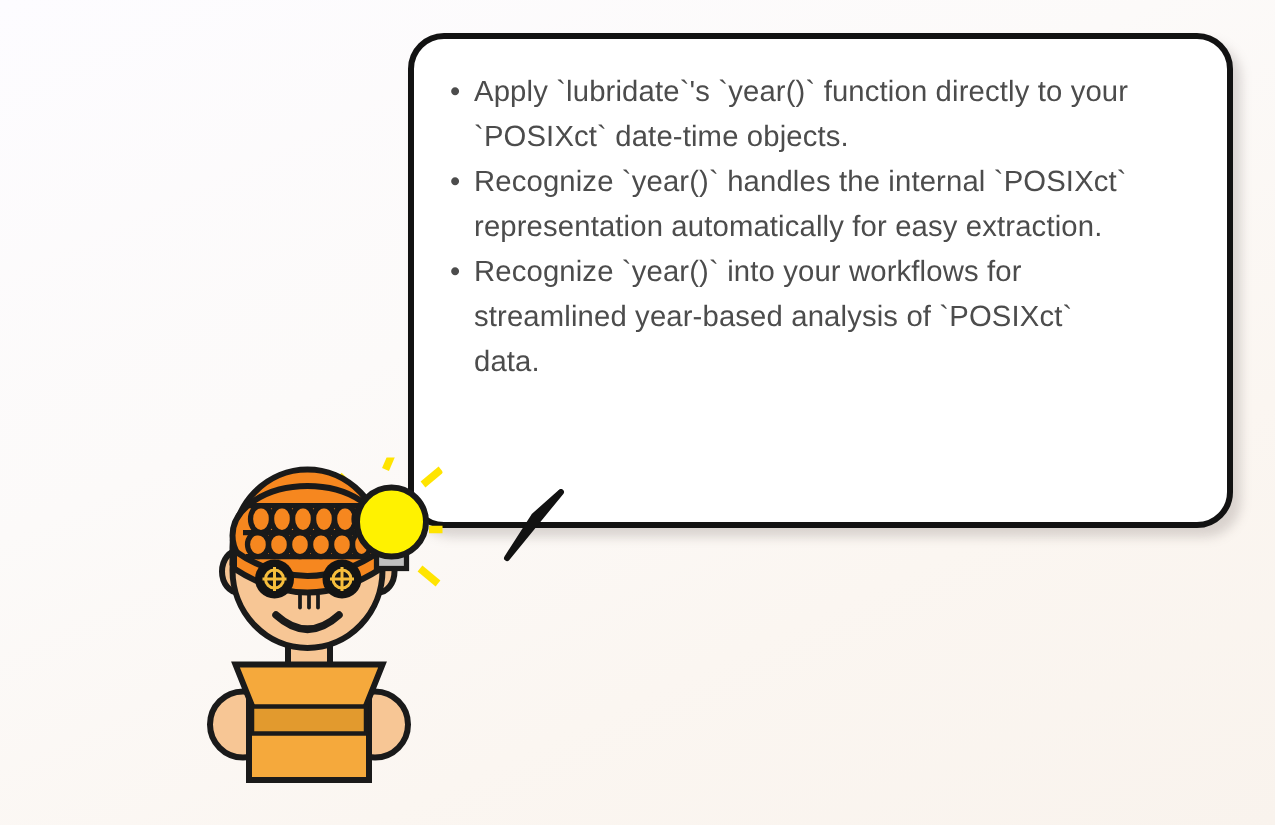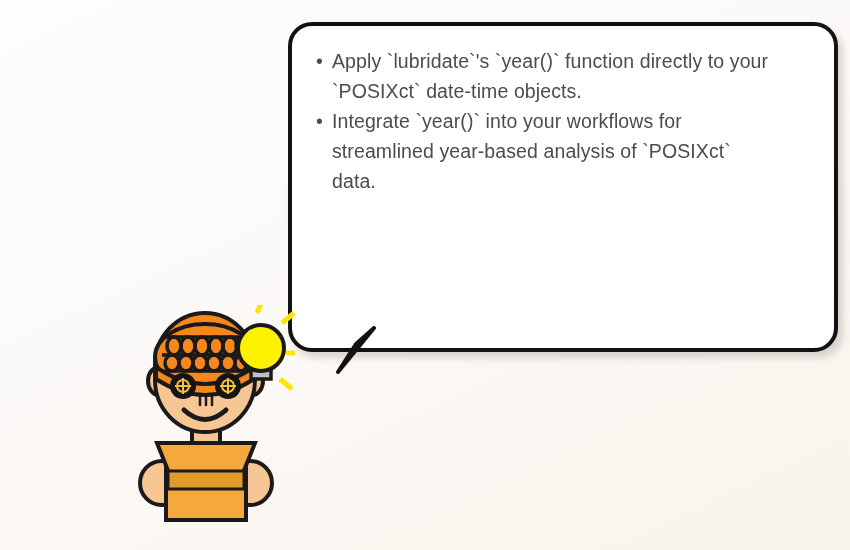--- a/index.html
+++ b/index.html
@@ -16,21 +16,21 @@
     position: relative;
     width: 850px;
     height: 550px;
     background: linear-gradient(155deg, #fdfcff 0%, #fcfaf9 38%, #fbf6f1 70%, #f9f3ed 100%);
     overflow: hidden;
   }
 
   
   #bubble {
     position: absolute;
-    left: 288px;
+    left: 272px;
     top: 22px;
     width: 550px;
     height: 330px;
     box-sizing: border-box;
     background: #ffffff;
     border: 4px solid #121212;
     border-radius: 24px;
     box-shadow: 5px 6px 7px rgba(140,130,125,0.30);
   }
   #bullet-list {
@@ -82,21 +82,23 @@
 </style>
 </head>
 <body>
 
 <div id="scene">
 
   <div id="bubble">
     <ul id="bullet-list">
       <li>Apply `lubridate`'s `year()` function directly to your
 `POSIXct` date-time objects.</li>
-      <li>Integrate `year()` into your workflows for
+      <li>Recognize `year()` handles the internal `POSIXct`
+representation automatically for easy extraction.</li>
+      <li>Recognize `year()` into your workflows for
 streamlined year-based analysis of `POSIXct`
 data.</li>
     </ul>
   </div>
 
   <svg id="bubble-tail" viewBox="0 0 70 52">
     <polygon points="44,2 8,46 26,18" fill="#ffffff" stroke="#121212" stroke-width="4" stroke-linejoin="round"></polygon>
   </svg>
 
   <svg id="character" viewBox="0 0 165 225">

